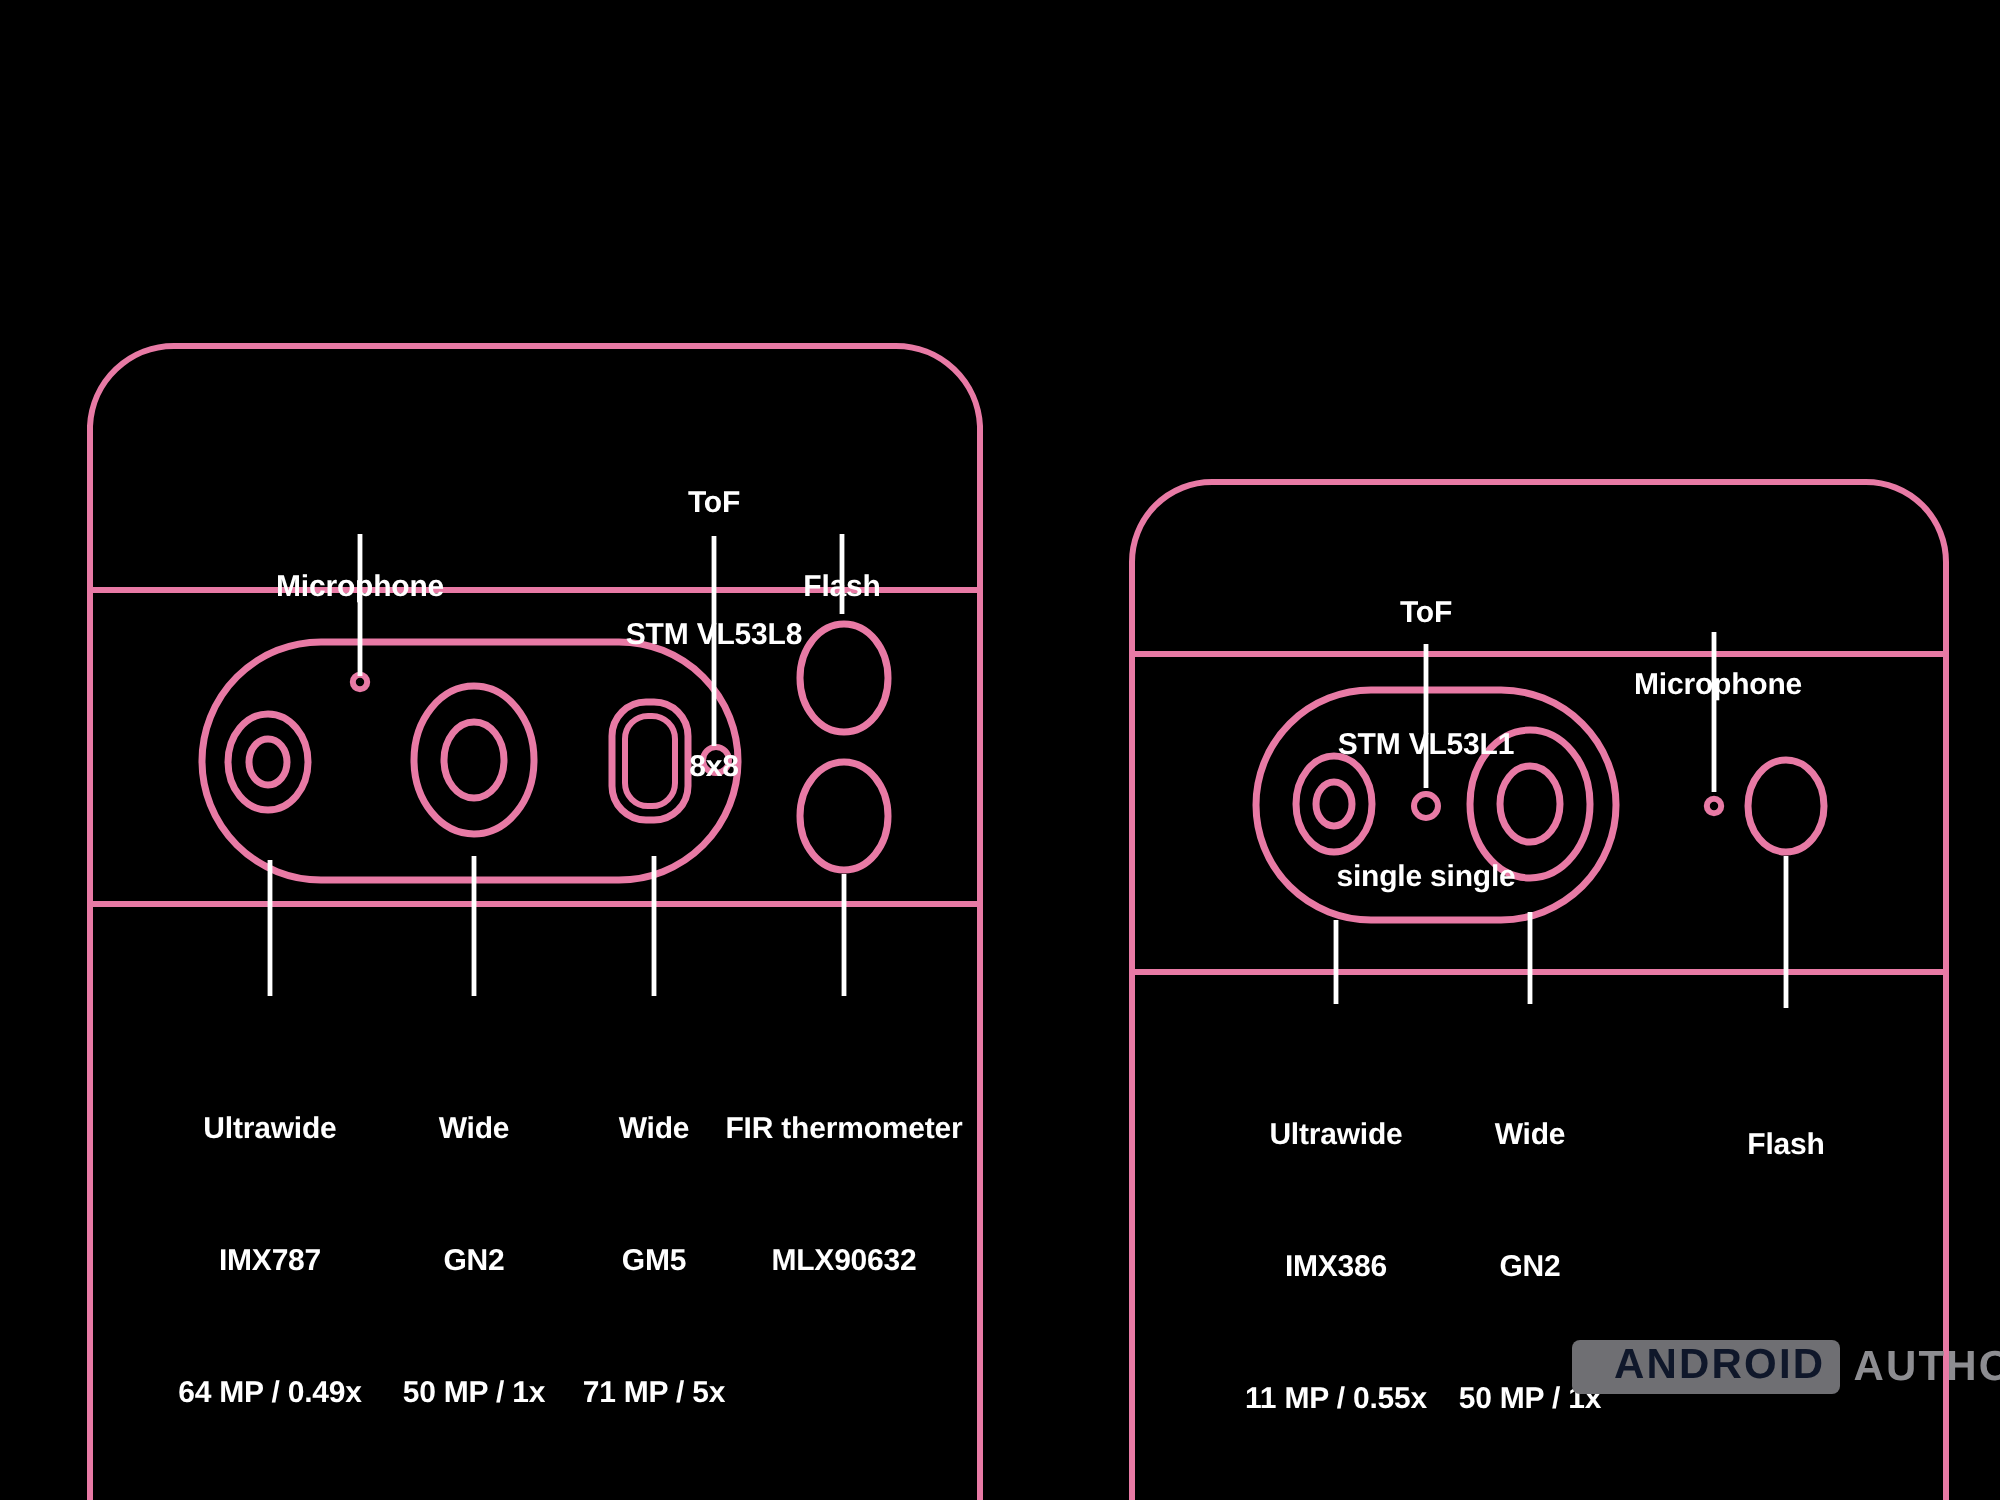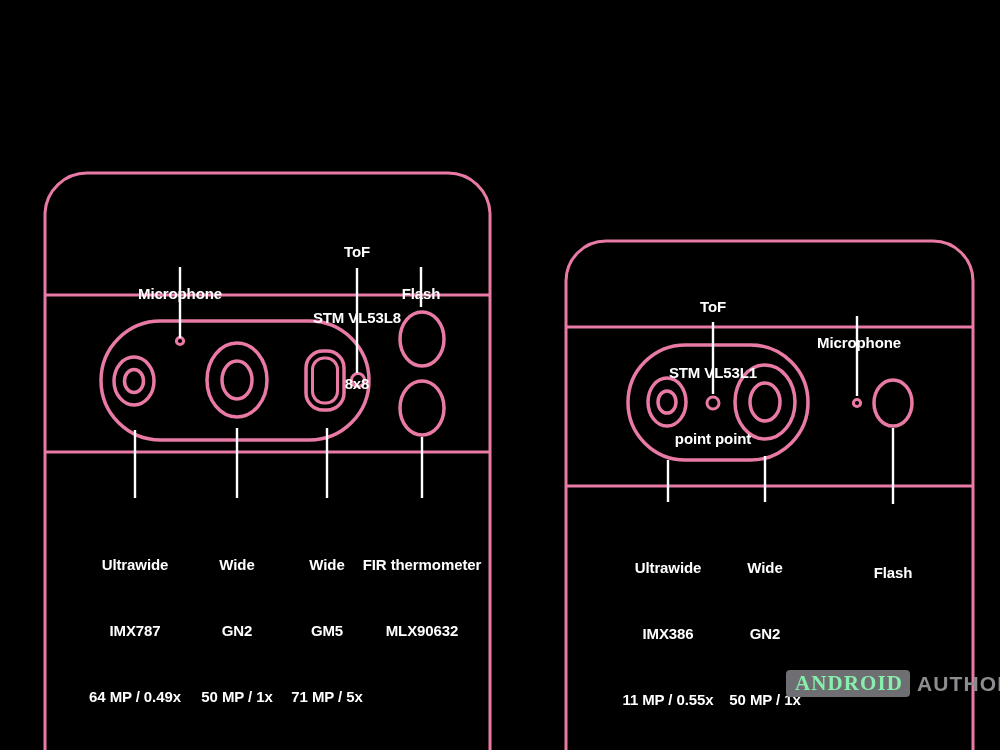--- a/index.html
+++ b/index.html
@@ -83,25 +83,24 @@
     display: flex;
     align-items: center;
     gap: 7px;
     font-family: "Liberation Sans", sans-serif;
     font-weight: bold;
     font-size: 21px;
     letter-spacing: 1.1px;
   }
   #watermark .wm-box {
     background: #6f6f73;
-    color: #86efac;
-    padding: 2px 7px 3px 9px;
+    color: #0f172a;
+    padding: 2px 7px 3px 21px;
     border-radius: 4px;
     line-height: 22px;
-    font-family: Liberation Serif, serif;
   }
   #watermark .wm-text {
     color: #8d8d91;
     line-height: 22px;
   }
 </style>
 </head>
 <body>
 
 <div id="stage">
@@ -215,21 +214,21 @@
   </div>
 
   <div class="label" style="left:422px; top:510px;">
     <span class="ln">FIR thermometer</span>
     <span class="ln">MLX90632</span>
   </div>
 
   <div class="label" style="left:713px; top:252px;">
     <span class="ln">ToF</span>
     <span class="ln">STM VL53L1</span>
-    <span class="ln">point point</span>
+    <span class="ln">single single</span>
   </div>
 
   <div class="label" style="left:859px; top:288px;">
     <span class="ln">Microphone</span>
   </div>
 
   <div class="label" style="left:668px; top:513px;">
     <span class="ln">Ultrawide</span>
     <span class="ln">IMX386</span>
     <span class="ln">11 MP / 0.55x</span>

